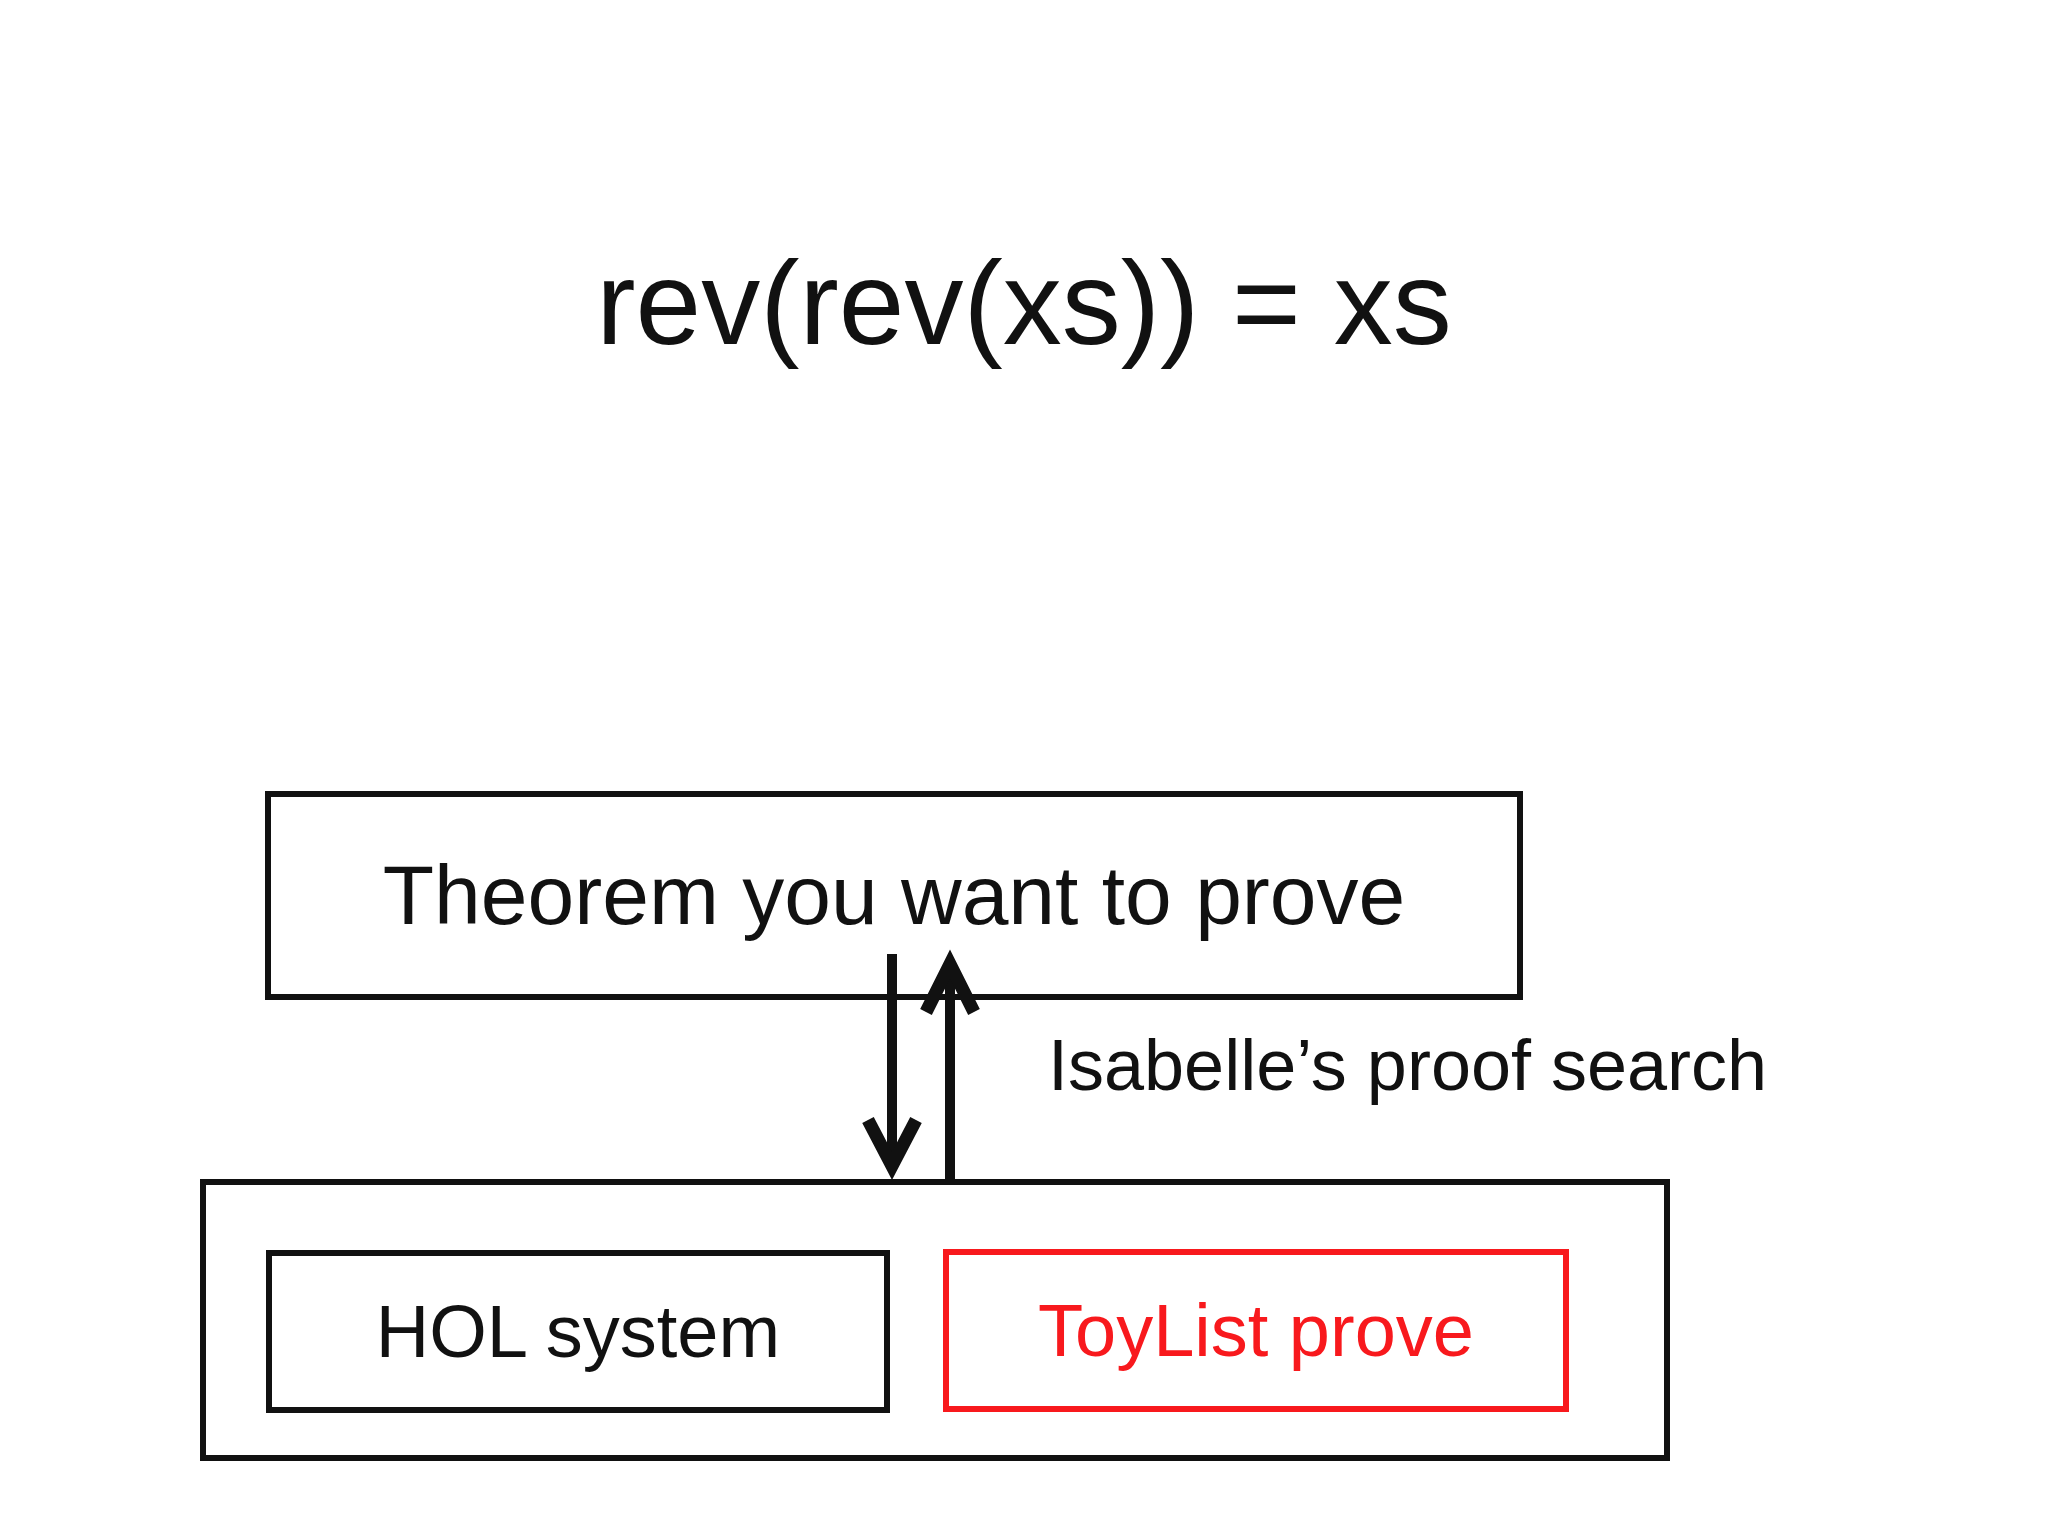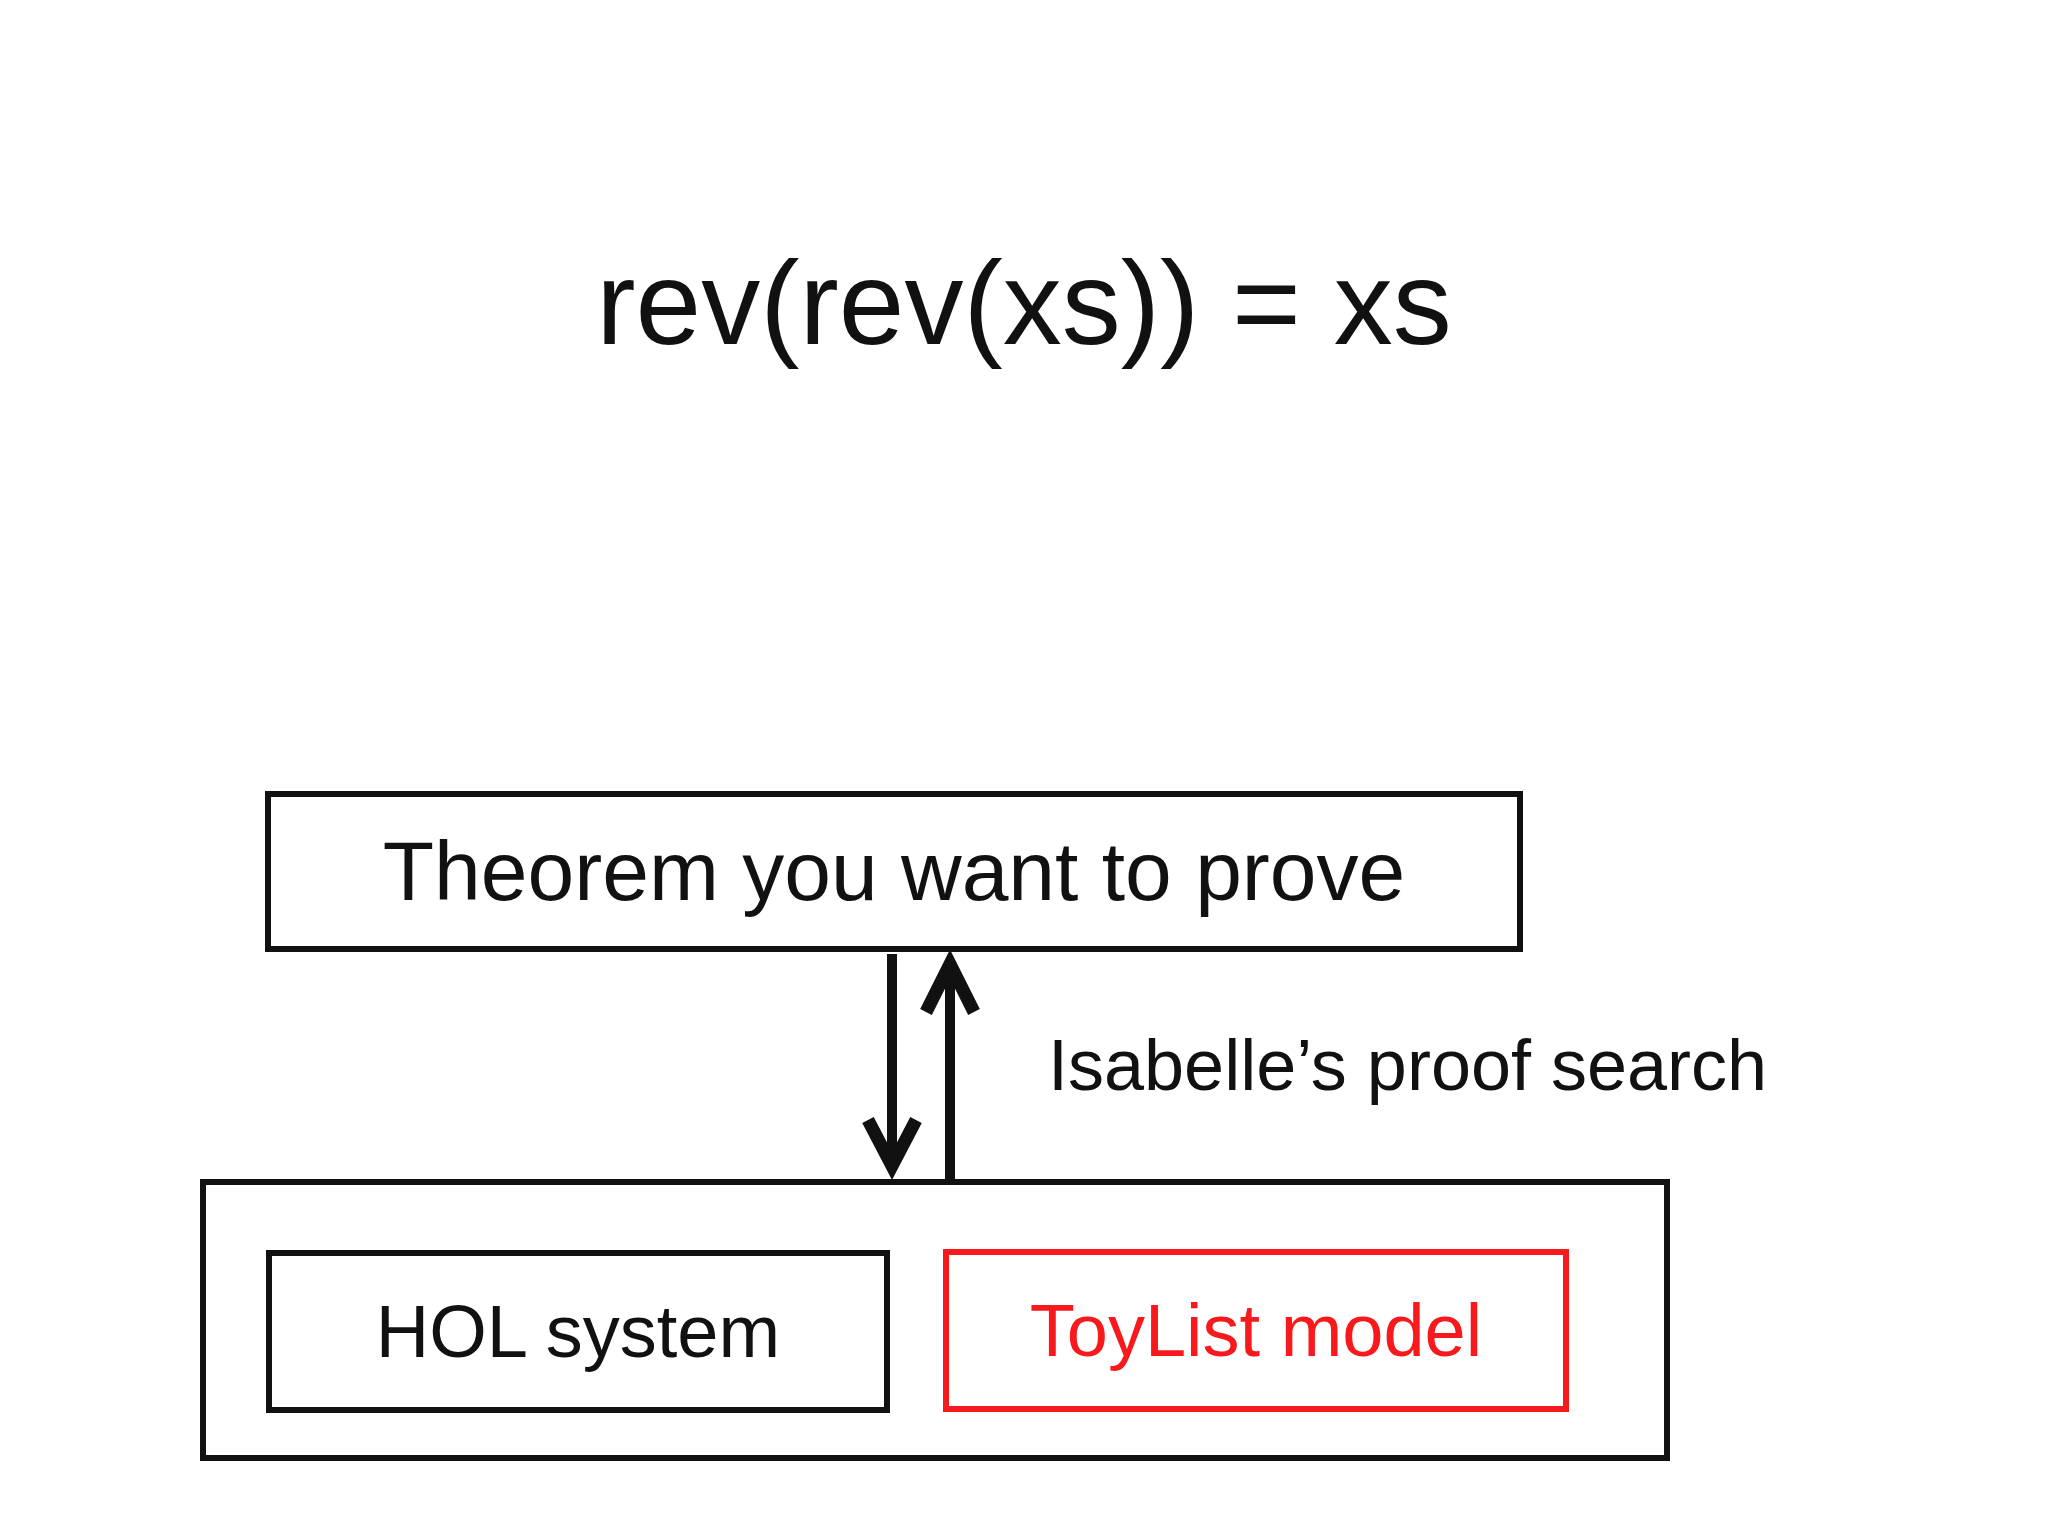--- a/index.html
+++ b/index.html
@@ -35,21 +35,21 @@
     display: flex;
     align-items: center;
     justify-content: center;
     background: #ffffff;
   }
 
   .theorem-box {
     left: 265px;
     top: 791px;
     width: 1258px;
-    height: 161px;
+    height: 209px;
     border: 6px solid #111111;
     font-size: 84px;
   }
 
   .arrows {
     position: absolute;
     left: 0;
     top: 0;
     width: 2048px;
     height: 1536px;
@@ -130,17 +130,17 @@
     </g>
   </svg>
 
   <div class="arrow-label">Isabelle’s proof search</div>
 
   <div class="box system-box">
     <div class="box hol-box">
       <span>HOL system</span>
     </div>
     <div class="box toylist-box">
-      <span>ToyList model</span>
+      <span>ToyList prove</span>
     </div>
   </div>
 
 </div>
 
 </body></html>

